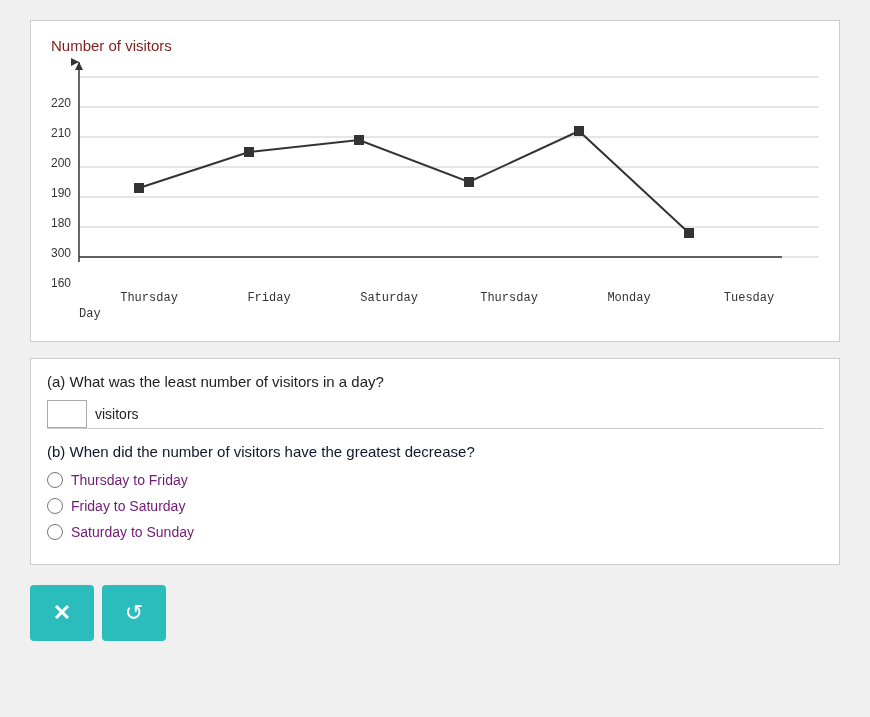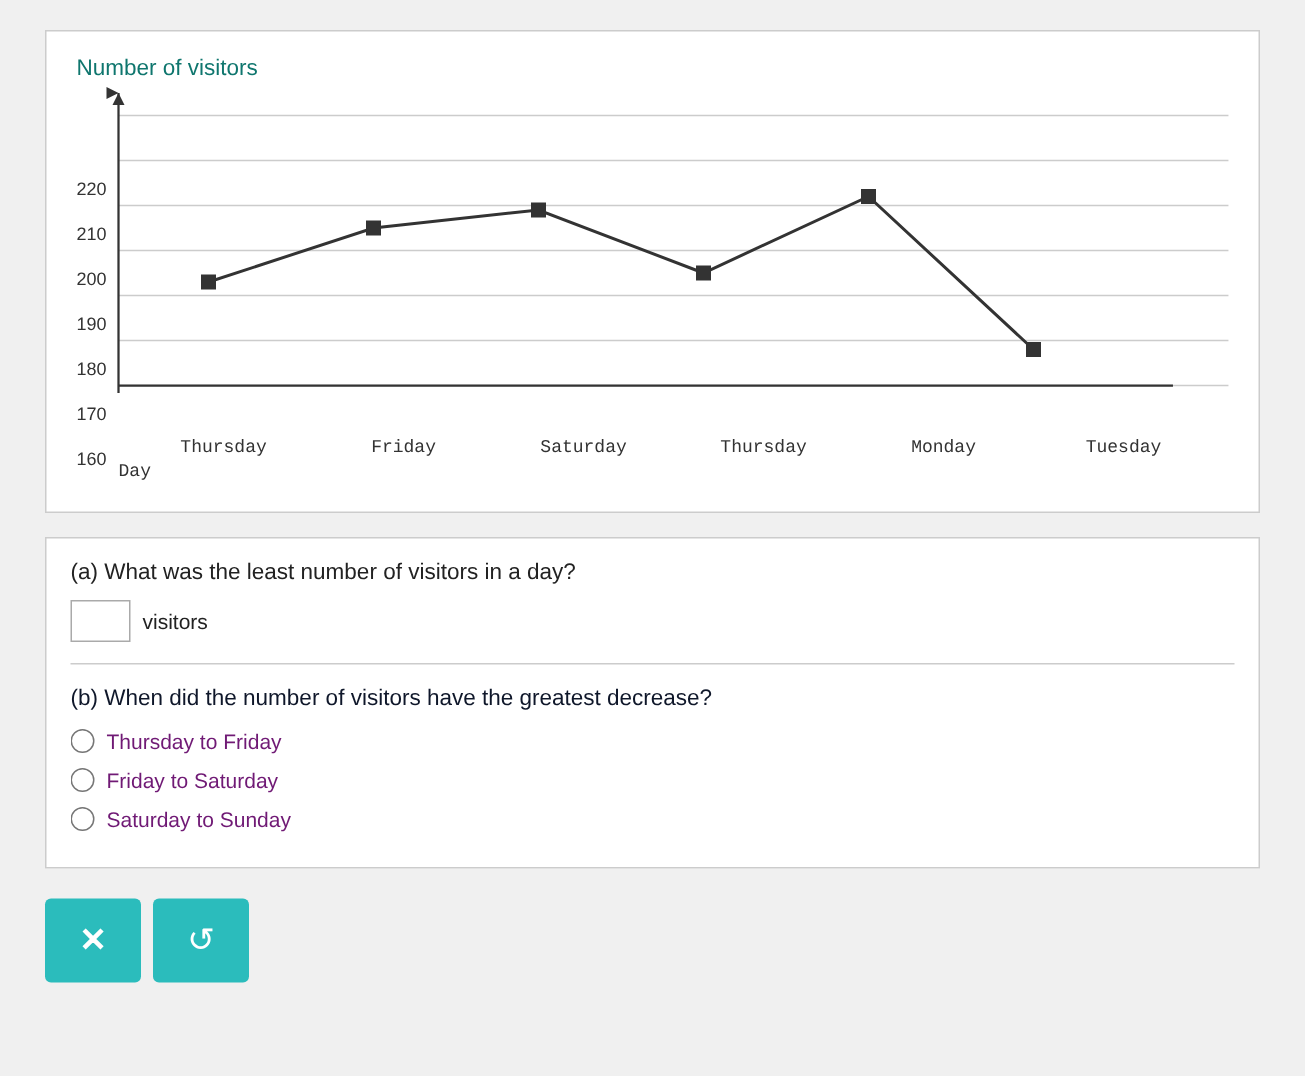--- a/index.html
+++ b/index.html
@@ -19,34 +19,34 @@
       border: 1px solid #ccc;
       width: 810px;
       padding: 16px 20px 20px 20px;
       margin-bottom: 16px;
     }
 
     .chart-title {
       font-size: 15px;
       font-weight: normal;
       margin-bottom: 8px;
-      color: #0f766e;
+      color: #7f1d1d;
     }
 
     .chart-area {
       display: flex;
       flex-direction: row;
       align-items: stretch;
       width: 100%;
     }
 
     .y-axis {
       display: flex;
       flex-direction: column;
-      justify-content: flex-end;
+      justify-content: center;
       align-items: flex-end;
       margin-right: 8px;
       padding-top: 2px;
     }
 
     .y-label {
       font-size: 12px;
       color: #333;
       height: 30px;
       display: flex;
@@ -108,21 +108,20 @@
       margin-bottom: 10px;
       font-weight: normal;
     }
 
     .input-row {
       display: flex;
       align-items: center;
       gap: 8px;
       margin-bottom: 14px;
       border-bottom: 1px solid #ccc;
-      padding-bottom: 14px;
     }
 
     .answer-input {
       border: 1px solid #aaa;
       width: 40px;
       height: 28px;
       padding: 2px 4px;
       font-size: 14px;
     }
 
@@ -198,21 +197,21 @@
 
 <div class="chart-container">
   <div class="chart-title">Number of visitors</div>
   <div class="chart-area">
     <div class="y-axis">
       <div class="y-label">220</div>
       <div class="y-label">210</div>
       <div class="y-label">200</div>
       <div class="y-label">190</div>
       <div class="y-label">180</div>
-      <div class="y-label">170</div>
+      <div class="y-label">300</div>
       <div class="y-label">160</div>
     </div>
     <div class="chart-plot">
       <svg id="line-chart">
 
         <line x1="0" y1="15" x2="100%" y2="15" stroke="#ccc" stroke-width="1"></line>
         <line x1="0" y1="45" x2="100%" y2="45" stroke="#ccc" stroke-width="1"></line>
         <line x1="0" y1="75" x2="100%" y2="75" stroke="#ccc" stroke-width="1"></line>
         <line x1="0" y1="105" x2="100%" y2="105" stroke="#ccc" stroke-width="1"></line>
         <line x1="0" y1="135" x2="100%" y2="135" stroke="#ccc" stroke-width="1"></line>

